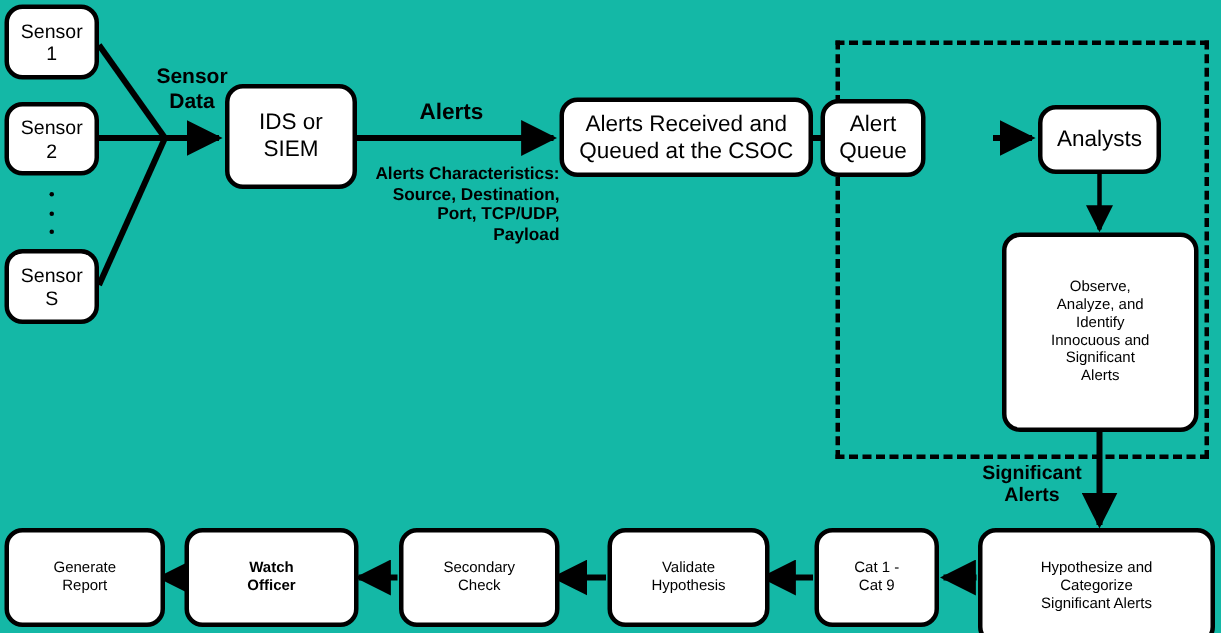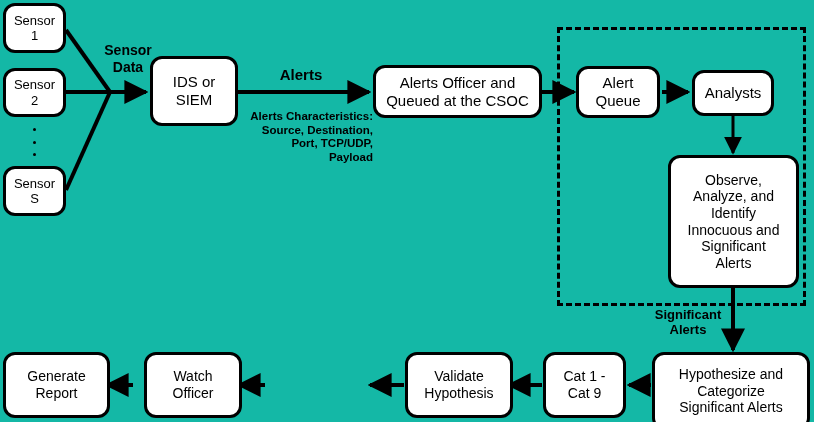--- a/index.html
+++ b/index.html
@@ -36,21 +36,21 @@
     line-height: 1.18;
     z-index: 2;
   }
   .node .label {
     display: block;
     width: 100%;
     padding: 0 2px;
   }
   .sensor-node { font-size: 13px; }
   .mid-node { font-size: 15px; }
-  .small-node { font-size: 14px; }
+  .small-node { font-size: 10px; }
   .edge-label {
     position: absolute;
     color: #000000;
     z-index: 3;
     line-height: 1.18;
     text-align: left;
     white-space: pre-line;
   }
   .lbl-sensor-data {
     font-size: 14px;
@@ -169,25 +169,25 @@
   </div>
 
   <div class="edge-label lbl-alerts" style="left:268px; top:66px; width:66px;">Alerts</div>
 
   <div class="edge-label lbl-charac" style="left:241px; top:110px; width:132px;">Alerts Characteristics:
 Source, Destination,
 Port, TCP/UDP,
 Payload</div>
 
   <div class="node mid-node" style="left:373px; top:65px; width:169px; height:53px;">
-    <span class="label" style="white-space:pre-line">Alerts Officer and
+    <span class="label" style="white-space:pre-line">Alerts Received and
 Queued at the CSOC</span>
   </div>
 
-  <div class="node mid-node" style="left:576px; top:66px; width:84px; height:52px;justify-content:center;">
+  <div class="node mid-node" style="left:547px; top:66px; width:70px; height:52px;justify-content:center;">
     <span class="label" style="white-space:pre-line">Alert
 Queue</span>
   </div>
 
   <div class="node mid-node" style="left:692px; top:70px; width:82px; height:46px;">
     <span class="label" style="white-space:pre-line">Analysts</span>
   </div>
 
   <div class="node small-node" style="left:668px; top:155px; width:131px; height:133px;">
     <span class="label" style="white-space:pre-line">Observe,
@@ -210,22 +210,26 @@
   <div class="node small-node" style="left:543px; top:352px; width:83px; height:66px;">
     <span class="label" style="white-space:pre-line">Cat 1 -
 Cat 9</span>
   </div>
 
   <div class="node small-node" style="left:405px; top:352px; width:108px; height:66px;">
     <span class="label" style="white-space:pre-line">Validate
 Hypothesis</span>
   </div>
 
-
-  <div class="node small-node" style="left:144px; top:352px; width:98px; height:66px;">
+  <div class="node small-node" style="left:266px; top:352px; width:107px; height:66px;">
+    <span class="label" style="white-space:pre-line">Secondary
+Check</span>
+  </div>
+
+  <div class="node small-node" style="left:123px; top:352px; width:116px; height:66px;font-weight:bold;">
     <span class="label" style="white-space:pre-line">Watch
 Officer</span>
   </div>
 
   <div class="node small-node" style="left:3px; top:352px; width:107px; height:66px;justify-content:center;">
     <span class="label" style="white-space:pre-line">Generate
 Report</span>
   </div>
 
 </div>

